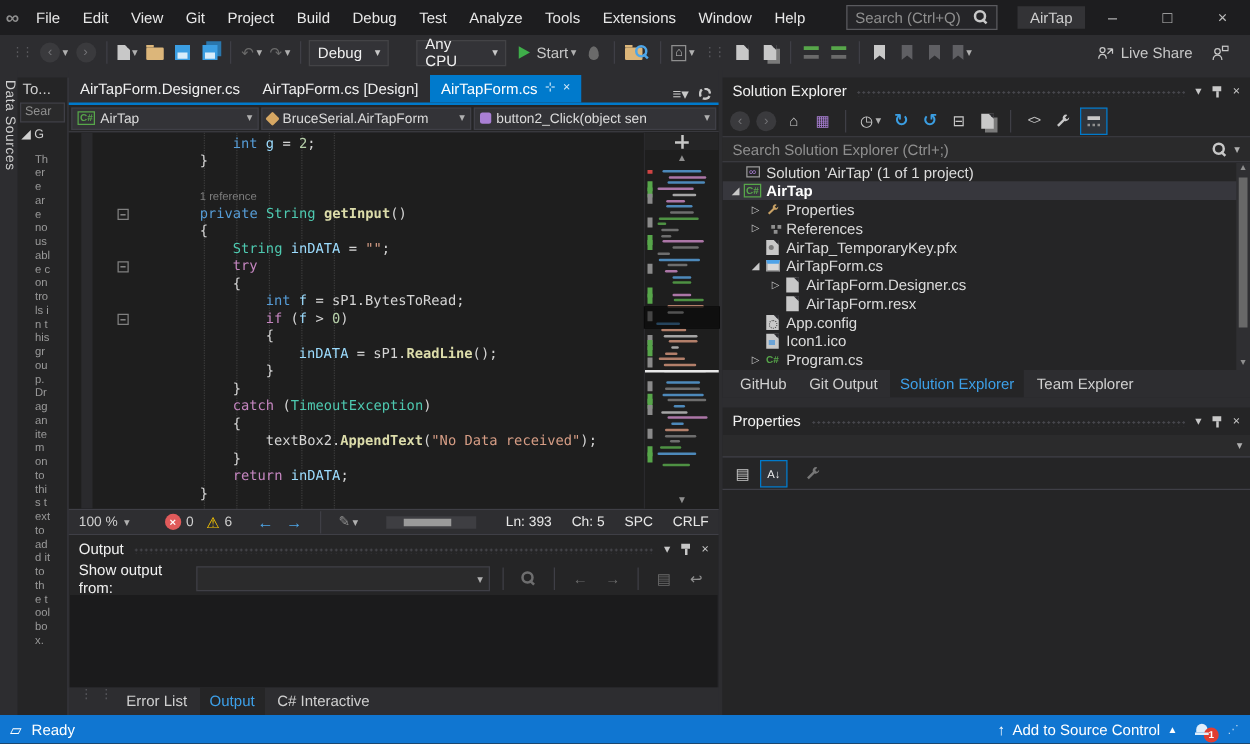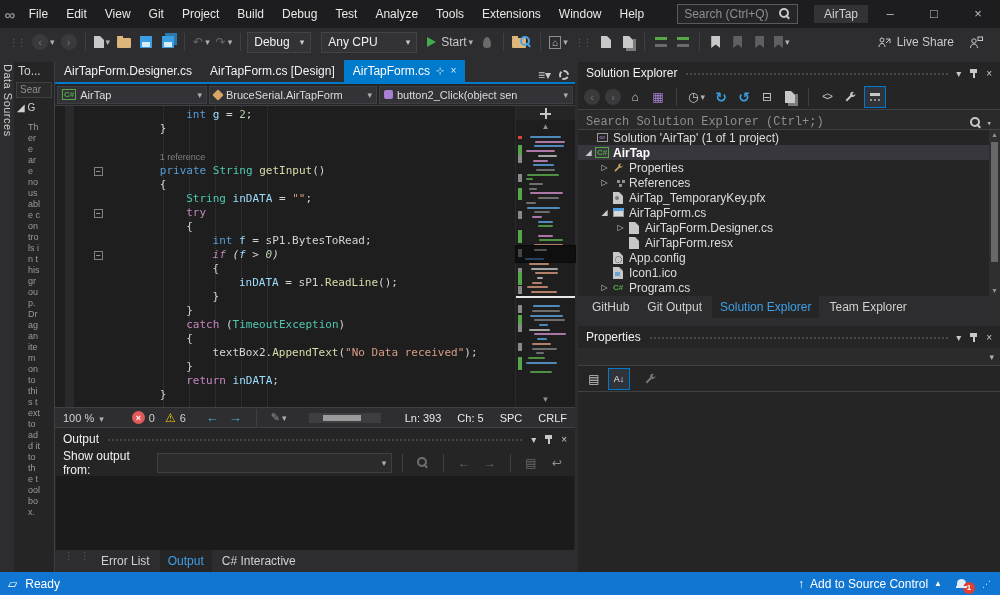--- a/index.html
+++ b/index.html
@@ -70,21 +70,21 @@
   .cs-badge{color:#57a64a;font-weight:bold;font-size:8px;border:1px solid #57a64a;padding:0 1px;line-height:9px;}
   .class-ic{width:8px;height:8px;background:#d6a763;transform:rotate(45deg);border-radius:1px;}
   .method-ic{width:9px;height:9px;background:#a97fd4;border-radius:2px;}
   .editor-wrap{flex:1;display:flex;min-height:0;background:#1e1e1e;position:relative;}
   .code-pane{flex:1;position:relative;overflow:hidden;padding-top:2px;}
   .guides{position:absolute;top:0;bottom:0;border-left:1px dotted #3b3b3b;width:0;}
   .margin-strip{position:absolute;left:10px;top:0;bottom:0;width:9px;background:#2a2a2d;}
   .code-line{display:flex;height:14px;line-height:14px;font-family:"DejaVu Sans Mono",monospace;font-size:11px;white-space:pre;position:relative;}
   .fold-col{width:52px;flex:0 0 52px;display:flex;justify-content:flex-end;align-items:center;padding-right:4px;}
   .fold-box{width:9px;height:9px;border:1px solid #808080;color:#c8c8c8;font-size:8px;line-height:7px;text-align:center;background:#1e1e1e;}
-  .tk-kw{color:#569cd6;} .tk-ctrl{color:#c586c0;} .tk-type{color:#4ec9b0;} .tk-m{color:#dcdcaa;}
+  .tk-kw{color:#569cd6;} .tk-ctrl{color:#c586c0;} .tk-type{color:#4ec9b0;} .tk-m{color:#dcdcaa;font-weight:bold;}
   .tk-id{color:#9cdcfe;} .tk-str{color:#d69d85;} .tk-num{color:#b5cea8;} .tk-pl{color:#d4d4d4;}
   .tk-lens{color:#7f7f7f;font-size:9px;font-family:"Liberation Sans",sans-serif;}
   
   .minimap{width:60px;flex:0 0 60px;background:#1e1e1e;border-left:1px solid #2a2a2d;position:relative;}
   .split-handle{height:14px;background:#252526;display:flex;align-items:center;justify-content:center;}
   .cross{position:relative;width:11px;height:11px;}
   .cross::before{content:"";position:absolute;left:5px;top:0;width:2px;height:11px;background:#c8c8c8;}
   .cross::after{content:"";position:absolute;top:5px;left:0;height:2px;width:11px;background:#c8c8c8;}
   .mm-arrow{position:absolute;left:0;right:0;text-align:center;color:#8f8f8f;font-size:8px;height:10px;line-height:10px;}
   .mm-bars{position:absolute;left:0;right:6px;top:28px;bottom:14px;overflow:hidden;}
@@ -119,22 +119,22 @@
   .dock-tab.active{background:#252526;color:#3da0e8;}
   
   .vsplit{width:3px;background:#2d2d30;cursor:ew-resize;}
   .right{width:422px;flex:0 0 422px;display:flex;flex-direction:column;background:#2d2d30;}
   .se-panel{display:flex;flex-direction:column;margin-top:6px;background:#252526;}
   .se-toolbar{height:26px;display:flex;align-items:center;gap:5px;padding:0 6px;border-bottom:1px solid #3f3f46;}
   .se-toolbar .tbtn{min-width:18px;}
   .blue-g{color:#3b9ee2;font-size:14px;font-weight:bold;}
   .sel-tool{border:1px solid #007acc;background:#30343a;display:flex;align-items:center;justify-content:center;height:22px;min-width:22px;}
   .dashed-page{width:10px;height:8px;border-top:3px solid #c8c8c8;border-bottom:2px dotted #8f8f8f;}
-  .se-search{height:20px;margin:0;background:#2a2a2b;border-bottom:1px solid #3f3f46;display:flex;align-items:flex-end;
-    padding:0 8px;color:#8f8f8f;font-family:Liberation Mono, monospace;}
+  .se-search{height:20px;margin:0;background:#2a2a2b;border-bottom:1px solid #3f3f46;display:flex;align-items:center;
+    padding:0 8px;color:#8f8f8f;}
   .se-tree{height:166px;position:relative;overflow:hidden;background:#252526;}
   .tree-row{height:15px;display:flex;align-items:center;white-space:nowrap;color:#dcdcdc;}
   .tree-row.selected{background:#37373d;}
   .tree-row.bold{font-weight:bold;color:#fff;}
   .expander{width:13px;text-align:center;font-size:8px;color:#c8c8c8;flex:0 0 13px;}
   .t-icon{width:14px;display:flex;justify-content:center;margin-right:4px;flex:0 0 14px;}
   .sln-ic{width:11px;height:9px;border:1px solid #9b9b9b;color:#a97fd4;font-size:8px;line-height:7px;text-align:center;}
   .form-ic{width:11px;height:9px;border:1px solid #9b9b9b;border-top:3px solid #4fa3e8;background:#d8d8d8;}
   .ref-ic{width:3px;height:3px;background:#8f8f8f;box-shadow:5px 0 0 #8f8f8f,2px 4px 0 #8f8f8f;margin-top:-3px;}
   .pfx-dot::before{content:"";position:absolute;left:2px;top:4px;width:4px;height:4px;border-radius:50%;background:#7a7a7a;}
@@ -223,21 +223,21 @@
       </span>
     <span class="tbtn dim">
         <span>↷</span>
         <span class="caret">▾</span>
       </span>
     <span class="tsep"></span>
     <div class="combo" style="width:64px">
       <span>Debug</span>
         <span class="car">▾</span>
     </div>
-    <div class="combo" style="width:96px;margin-left:8px">
+    <div class="combo" style="width:72px;margin-left:20px">
       <span>Any CPU</span>
         <span class="car">▾</span>
     </div>
     <span class="tbtn" style="margin-left:6px">
       <span class="play"></span>
       <span>Start</span>
       <span class="caret">▾</span>
     </span>
     <span class="tbtn dim">
         <span class="flame"></span>
@@ -358,21 +358,21 @@
               <div class="code-line"><span class="fold-col"></span><span class="line-content" style="padding-left: 79.2px;"><span class="tk-kw">int</span><span class="tk-pl"> </span><span class="tk-id">g</span><span class="tk-pl"> = </span><span class="tk-num">2</span><span class="tk-pl">;</span></span></div>
               <div class="code-line"><span class="fold-col"></span><span class="line-content" style="padding-left: 52.8px;"><span class="tk-pl">}</span></span></div>
               <div class="code-line"><span class="fold-col"></span><span class="line-content" style="padding-left: 52.8px;"></span></div>
               <div class="code-line"><span class="fold-col"></span><span class="line-content" style="padding-left: 52.8px;"><span class="tk-lens">1 reference</span></span></div>
               <div class="code-line"><span class="fold-col"><span class="fold-box">−</span></span><span class="line-content" style="padding-left: 52.8px;"><span class="tk-kw">private</span><span class="tk-pl"> </span><span class="tk-type">String</span><span class="tk-pl"> </span><span class="tk-m">getInput</span><span class="tk-pl">()</span></span></div>
               <div class="code-line"><span class="fold-col"></span><span class="line-content" style="padding-left: 52.8px;"><span class="tk-pl">{</span></span></div>
               <div class="code-line"><span class="fold-col"></span><span class="line-content" style="padding-left: 79.2px;"><span class="tk-type">String</span><span class="tk-pl"> </span><span class="tk-id">inDATA</span><span class="tk-pl"> = </span><span class="tk-str">""</span><span class="tk-pl">;</span></span></div>
               <div class="code-line"><span class="fold-col"><span class="fold-box">−</span></span><span class="line-content" style="padding-left: 79.2px;"><span class="tk-ctrl">try</span></span></div>
               <div class="code-line"><span class="fold-col"></span><span class="line-content" style="padding-left: 79.2px;"><span class="tk-pl">{</span></span></div>
               <div class="code-line"><span class="fold-col"></span><span class="line-content" style="padding-left: 105.6px;"><span class="tk-kw">int</span><span class="tk-pl"> </span><span class="tk-id">f</span><span class="tk-pl"> = sP1.BytesToRead;</span></span></div>
-              <div class="code-line"><span class="fold-col"><span class="fold-box">−</span></span><span class="line-content" style="padding-left: 105.6px; font-style: italic;"><span class="tk-ctrl">if</span><span class="tk-pl"> (</span><span class="tk-id">f</span><span class="tk-pl"> &gt; </span><span class="tk-num">0</span><span class="tk-pl">)</span></span></div>
+              <div class="code-line"><span class="fold-col"><span class="fold-box">−</span></span><span class="line-content" style="padding-left: 105.6px;"><span class="tk-ctrl">if</span><span class="tk-pl"> (</span><span class="tk-id">f</span><span class="tk-pl"> &gt; </span><span class="tk-num">0</span><span class="tk-pl">)</span></span></div>
               <div class="code-line"><span class="fold-col"></span><span class="line-content" style="padding-left: 105.6px;"><span class="tk-pl">{</span></span></div>
               <div class="code-line"><span class="fold-col"></span><span class="line-content" style="padding-left: 132px;"><span class="tk-id">inDATA</span><span class="tk-pl"> = sP1.</span><span class="tk-m">ReadLine</span><span class="tk-pl">();</span></span></div>
               <div class="code-line"><span class="fold-col"></span><span class="line-content" style="padding-left: 105.6px;"><span class="tk-pl">}</span></span></div>
               <div class="code-line"><span class="fold-col"></span><span class="line-content" style="padding-left: 79.2px;"><span class="tk-pl">}</span></span></div>
               <div class="code-line"><span class="fold-col"></span><span class="line-content" style="padding-left: 79.2px;"><span class="tk-ctrl">catch</span><span class="tk-pl"> (</span><span class="tk-type">TimeoutException</span><span class="tk-pl">)</span></span></div>
               <div class="code-line"><span class="fold-col"></span><span class="line-content" style="padding-left: 79.2px;"><span class="tk-pl">{</span></span></div>
               <div class="code-line"><span class="fold-col"></span><span class="line-content" style="padding-left: 105.6px;"><span class="tk-pl">textBox2.</span><span class="tk-m">AppendText</span><span class="tk-pl">(</span><span class="tk-str">"No Data received"</span><span class="tk-pl">);</span></span></div>
               <div class="code-line"><span class="fold-col"></span><span class="line-content" style="padding-left: 79.2px;"><span class="tk-pl">}</span></span></div>
               <div class="code-line"><span class="fold-col"></span><span class="line-content" style="padding-left: 79.2px;"><span class="tk-ctrl">return</span><span class="tk-pl"> </span><span class="tk-id">inDATA</span><span class="tk-pl">;</span></span></div>
               <div class="code-line"><span class="fold-col"></span><span class="line-content" style="padding-left: 52.8px;"><span class="tk-pl">}</span></span></div>

